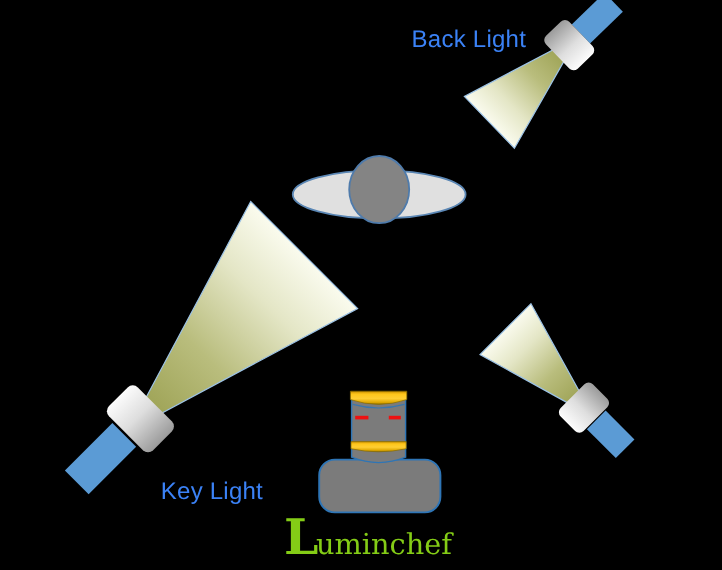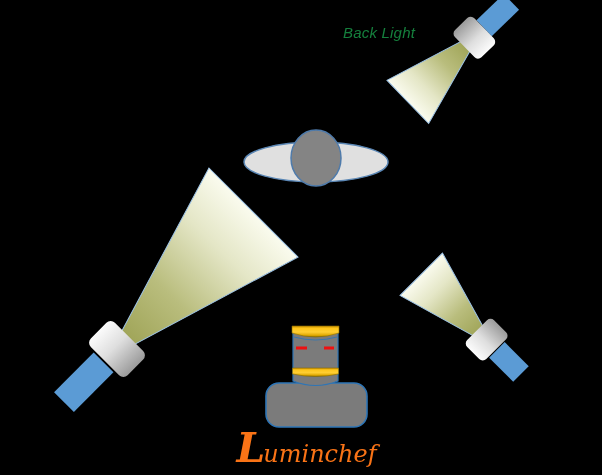--- a/index.html
+++ b/index.html
@@ -16,39 +16,37 @@
     overflow: hidden;
   }
   .stage svg {
     position: absolute;
     left: 0;
     top: 0;
     display: block;
   }
   .light-label {
     position: absolute;
-    color: #15803d;
-    font-size: 15px;
+    color: #3b82f6;
+    font-size: 20px;
     font-weight: 400;
     letter-spacing: 0.2px;
     white-space: nowrap;
     line-height: 26px;
-    font-style: italic;
   }
   .label-back { left: 343px; top: 20px; }
   .label-key  { left: 134px; top: 397px; }
   .label-fill { left: 449px; top: 399px; }
   .watermark {
     position: absolute;
     left: 50%;
     top: 427px;
     transform: translateX(-46%);
-    color: #f97316;
+    color: #84cc16;
     font-family: "DejaVu Serif", serif;
-    font-style: italic;
     font-size: 24px;
     line-height: 42px;
     white-space: nowrap;
   }
   .watermark::first-letter {
     font-size: 1.7em;
     font-weight: bold;
     margin-right: -2px;
   }
 </style>
@@ -116,17 +114,18 @@
 
       <path d="M292.5,368 H338.5 V374 Q315.5,379 292.5,374 Z" fill="url(#goldGrad)" stroke="#8a6d00" stroke-width="0.6"></path>
 
       <rect x="296" y="346.5" width="11" height="3" fill="#ee1111"></rect>
       <rect x="324" y="346.5" width="10" height="3" fill="#ee1111"></rect>
     </g>
   </svg>
 
   <div class="light-label label-back">Back Light</div>
 
+  <div class="light-label label-key">Key Light</div>
 
 
   <div class="watermark">Luminchef</div>
 
 </div>
 
 </body></html>

